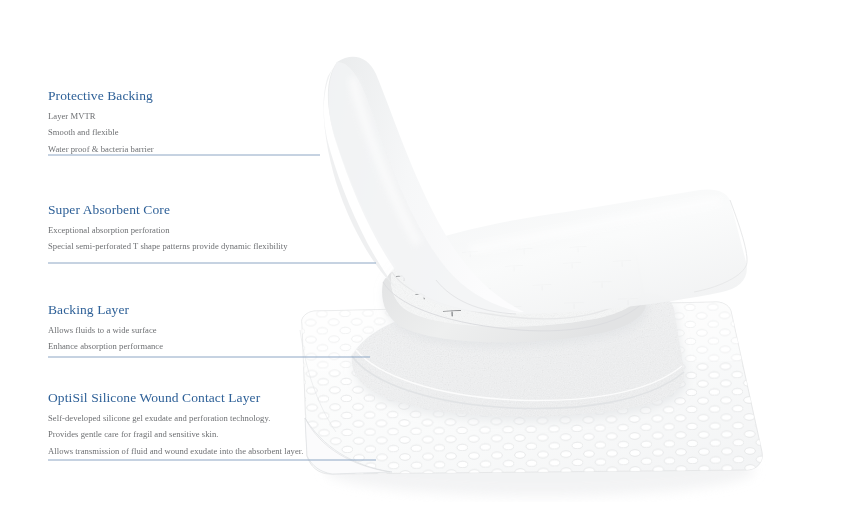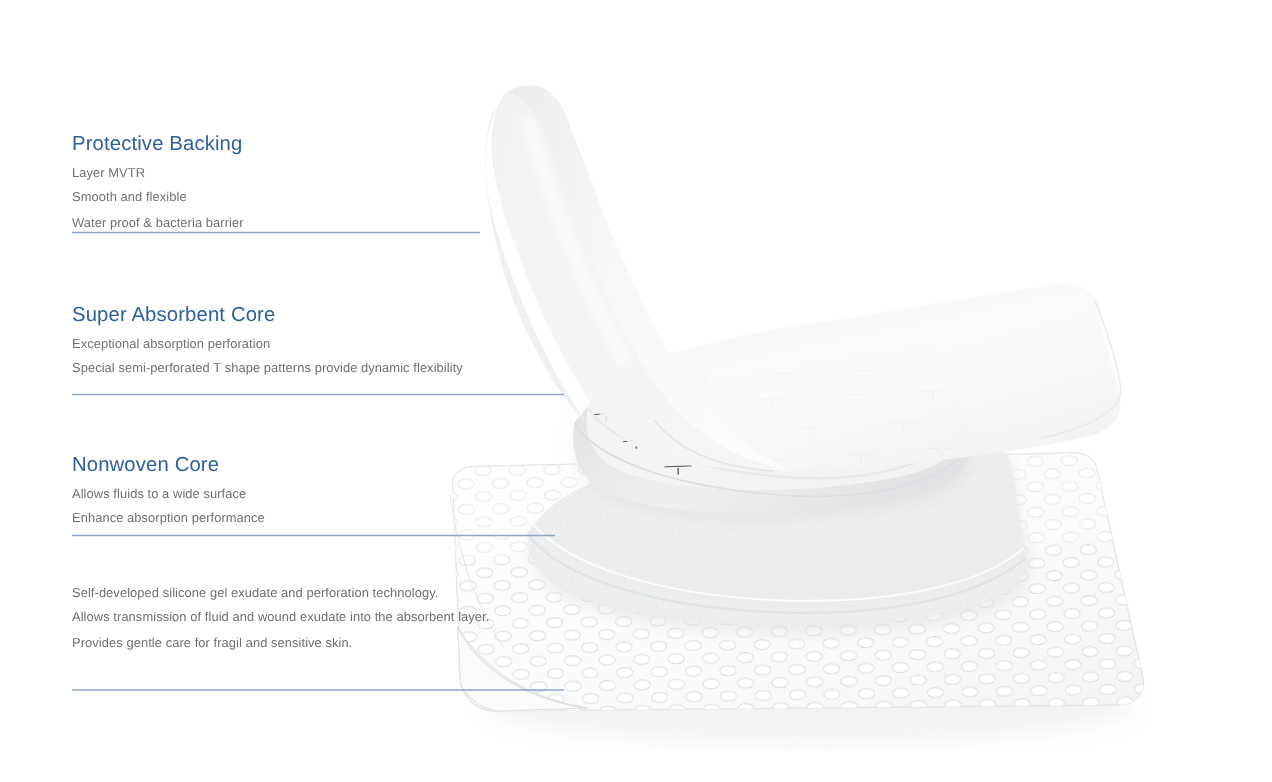--- a/index.html
+++ b/index.html
@@ -1,21 +1,21 @@
 <!DOCTYPE html>
 <html><head>
 <meta charset="utf-8">
 <style>
   html,body{margin:0;padding:0;}
   body{
     width:848px;height:521px;background:#ffffff;overflow:hidden;position:relative;
     font-family:"Liberation Sans","DejaVu Sans",sans-serif;
     -webkit-font-smoothing:antialiased;
   }
-  #stage{position:absolute;inset:0;width:673px;height:521px;}
+  #stage{position:absolute;inset:0;width:673px;height:521px;font-family:Liberation Serif, serif;}
 
   
   #art{position:absolute;left:0;top:0;width:848px;height:521px;}
 
   
   .block{position:absolute;left:48px;}
   .block h3{
     margin:0 0 7px 0;font-weight:400;font-size:13.5px;letter-spacing:.1px;
     color:#2f6198;white-space:nowrap;
   }
@@ -325,24 +325,25 @@
     <p>Water proof &amp; bacteria barrier</p>
   </div>
 
   <div class="block" style="top:202px;">
     <h3>Super Absorbent Core</h3>
     <p>Exceptional absorption perforation</p>
     <p>Special semi-perforated T shape patterns provide dynamic flexibility</p>
   </div>
 
   <div class="block" style="top:302px;">
-    <h3>Nonwoven Core</h3>
+    <h3>Backing Layer</h3>
     <p>Allows fluids to a wide surface</p>
     <p>Enhance absorption performance</p>
   </div>
 
   <div class="block" style="top:390px;">
+    <h3>OptiSil Silicone Wound Contact Layer</h3>
     <p>Self-developed silicone gel exudate and perforation technology.</p>
+    <p>Provides gentle care for fragil and sensitive skin.</p>
     <p>Allows transmission of fluid and wound exudate into the absorbent layer.</p>
-    <p>Provides gentle care for fragil and sensitive skin.</p>
   </div>
 
 </div>
 
 </body></html>

